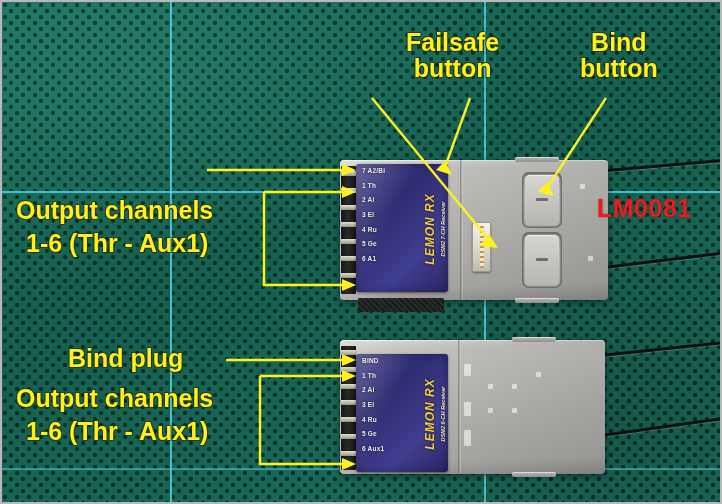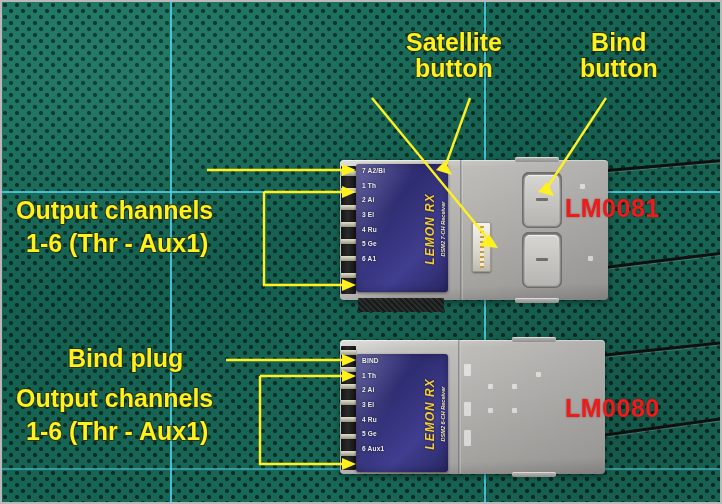--- a/index.html
+++ b/index.html
@@ -177,20 +177,21 @@
       -1px  1px 0 rgba(40,40,0,.55),
        1px  1px 0 rgba(40,40,0,.55);
   }
   .lbl-red{
     position:absolute;
     color:#ef1b1b;
     font-weight:bold;
     font-size:25px;
     letter-spacing:.5px;
     text-shadow:0 0 2px rgba(90,0,0,.5);
+    margin-left:32px;
   }
   .ann{position:absolute;pointer-events:none;overflow:visible;}
 </style>
 </head>
 <body>
 
 <div id="stage">
 
   <div class="mat"></div>
   <div class="mat-sheen"></div>
@@ -292,21 +293,20 @@
     <div class="screwmark" style="left:148px;top:44px;"></div>
     <div class="screwmark" style="left:172px;top:44px;"></div>
     <div class="screwmark" style="left:148px;top:68px;"></div>
     <div class="screwmark" style="left:172px;top:68px;"></div>
     <div class="screwmark" style="left:196px;top:32px;"></div>
     <div class="screwmark" style="left:124px;top:24px;width:7px;height:12px;"></div>
     <div class="screwmark" style="left:124px;top:62px;width:7px;height:14px;"></div>
     <div class="screwmark" style="left:124px;top:90px;width:7px;height:16px;"></div>
   </div>
 
-  <div class="lbl-red" style="left:563px;top:392px;">LM0080</div>
 
   <svg class="ann" width="722" height="504" style="left:0;top:0;">
     <g stroke="#fff11e" stroke-width="2.4" fill="none">
       <line x1="370" y1="96" x2="487" y2="238"></line>
       <line x1="468" y1="96" x2="443" y2="165"></line>
       <line x1="604" y1="96" x2="545" y2="186"></line>
       <path d="M 205,168 L 340,168"></path>
       <path d="M 262,190 L 340,190"></path>
       <path d="M 262,190 L 262,283 L 340,283"></path>
       <path d="M 224,358 L 340,358"></path>
@@ -320,21 +320,21 @@
       <polygon points="340,352 354,358 340,364"></polygon>
       <polygon points="340,368 354,374 340,380"></polygon>
       <polygon points="340,456 354,462 340,468"></polygon>
       <polygon points="487,232 496,246 478,244"></polygon>
       <polygon points="443,159 450,173 434,168"></polygon>
       <polygon points="545,180 552,194 536,190"></polygon>
     </g>
   </svg>
 
 
-  <div class="label" style="left:404px;top:27px;font-size:25px;text-align:center;">Satellite
+  <div class="label" style="left:404px;top:27px;font-size:25px;text-align:center;">Failsafe
 button</div>
 
   <div class="label" style="left:578px;top:27px;font-size:25px;text-align:center;">Bind
 button</div>
 
 
   <div class="label" style="left:14px;top:195px;font-size:25px;">Output channels</div>
   <div class="label" style="left:24px;top:228px;font-size:25px;">1-6 (Thr - Aux1)</div>
 
   <div class="label" style="left:66px;top:343px;font-size:25px;">Bind plug</div>

